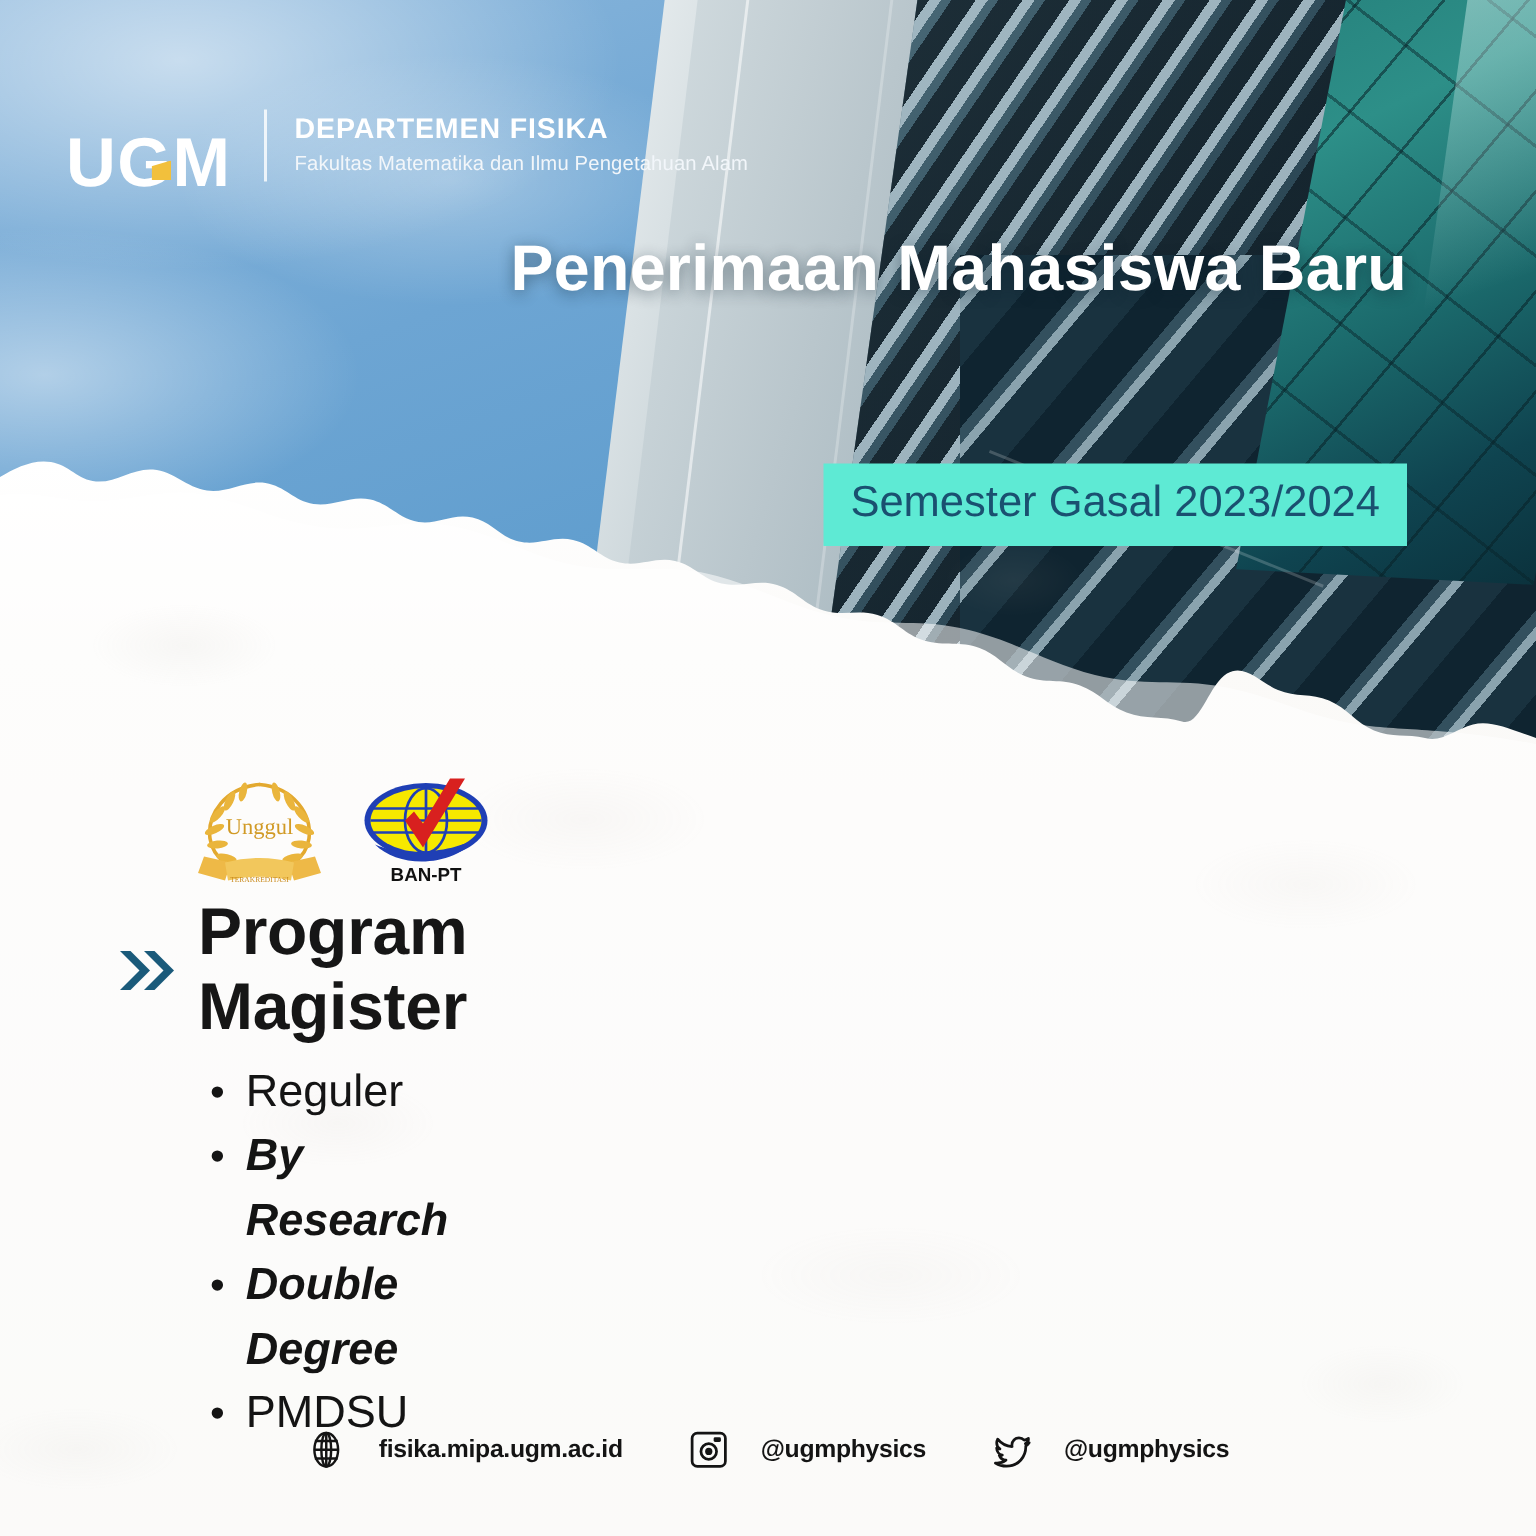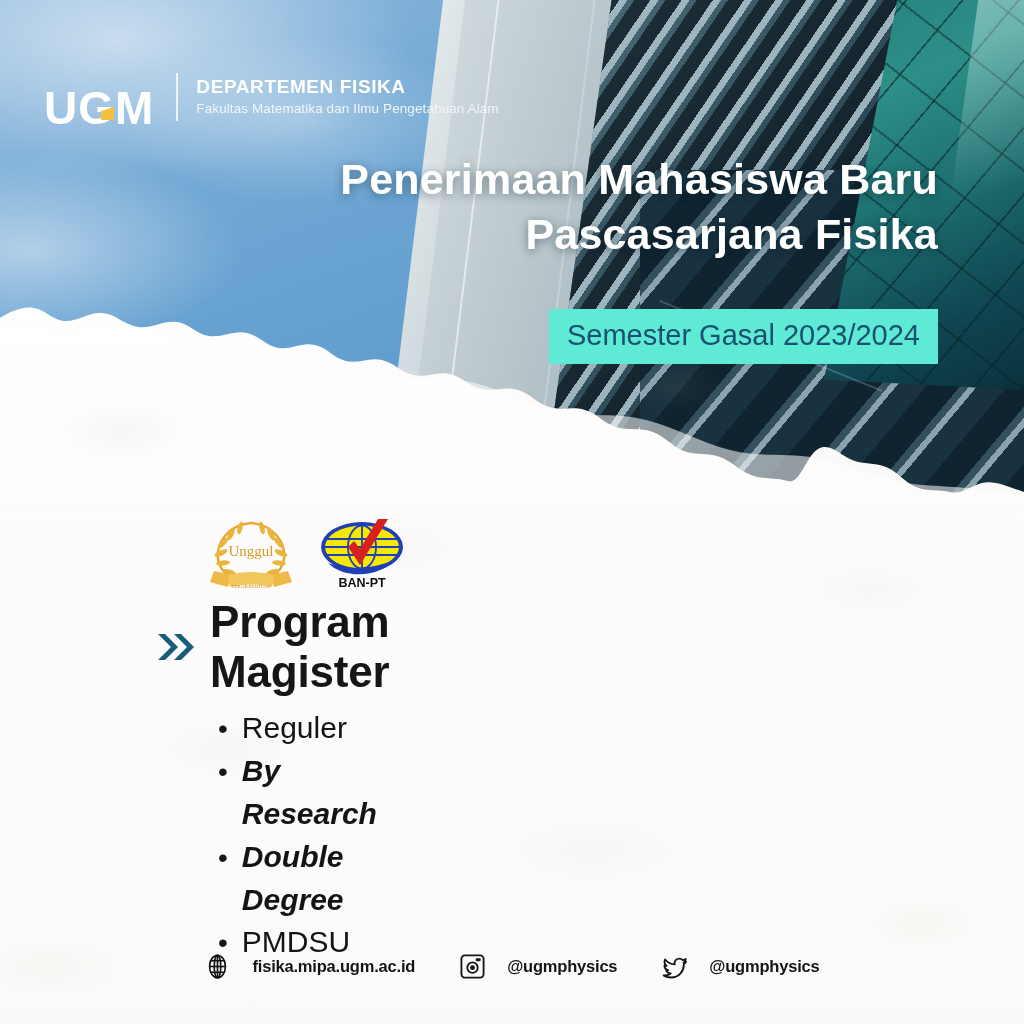--- a/index.html
+++ b/index.html
@@ -144,21 +144,21 @@
     white-space:nowrap;
     margin-top:32px;
   }
 
   
   .cols{
     position:absolute;left:0;top:505px;width:1024px;
     display:flex;
   }
   .col{width:512px;position:relative;}
-  .col.left{padding-left:78px;}
+  .col.left{}
   .col.right{padding-left:562px;}
   .col.right .badges,.col.right .head,.col.right .list{margin-left:-562px;}
 
   .badges{
     display:flex;align-items:flex-end;gap:22px;height:86px;
     padding-left:128px;
   }
   .col.right .badges{padding-left:690px;}
 
   .head{
@@ -274,21 +274,20 @@
     </div>
     <div class="divider"></div>
     <div class="brandtext">
       <div class="dept">DEPARTEMEN FISIKA</div>
       <div class="fac">Fakultas Matematika dan Ilmu Pengetahuan Alam</div>
     </div>
   </div>
 
   <div class="title">
     <div>Penerimaan Mahasiswa Baru</div>
-    <div>Pascasarjana Fisika</div>
   </div>
   <div class="subbadge">Semester Gasal 2023/2024</div>
 
   <div class="cols">
 
     <div class="col left">
       <div class="badges">
 
         <svg class="wreath" width="90" height="78" viewBox="0 0 90 78">
           <g fill="none" stroke="#e3a92f" stroke-width="2.4" stroke-linecap="round">

